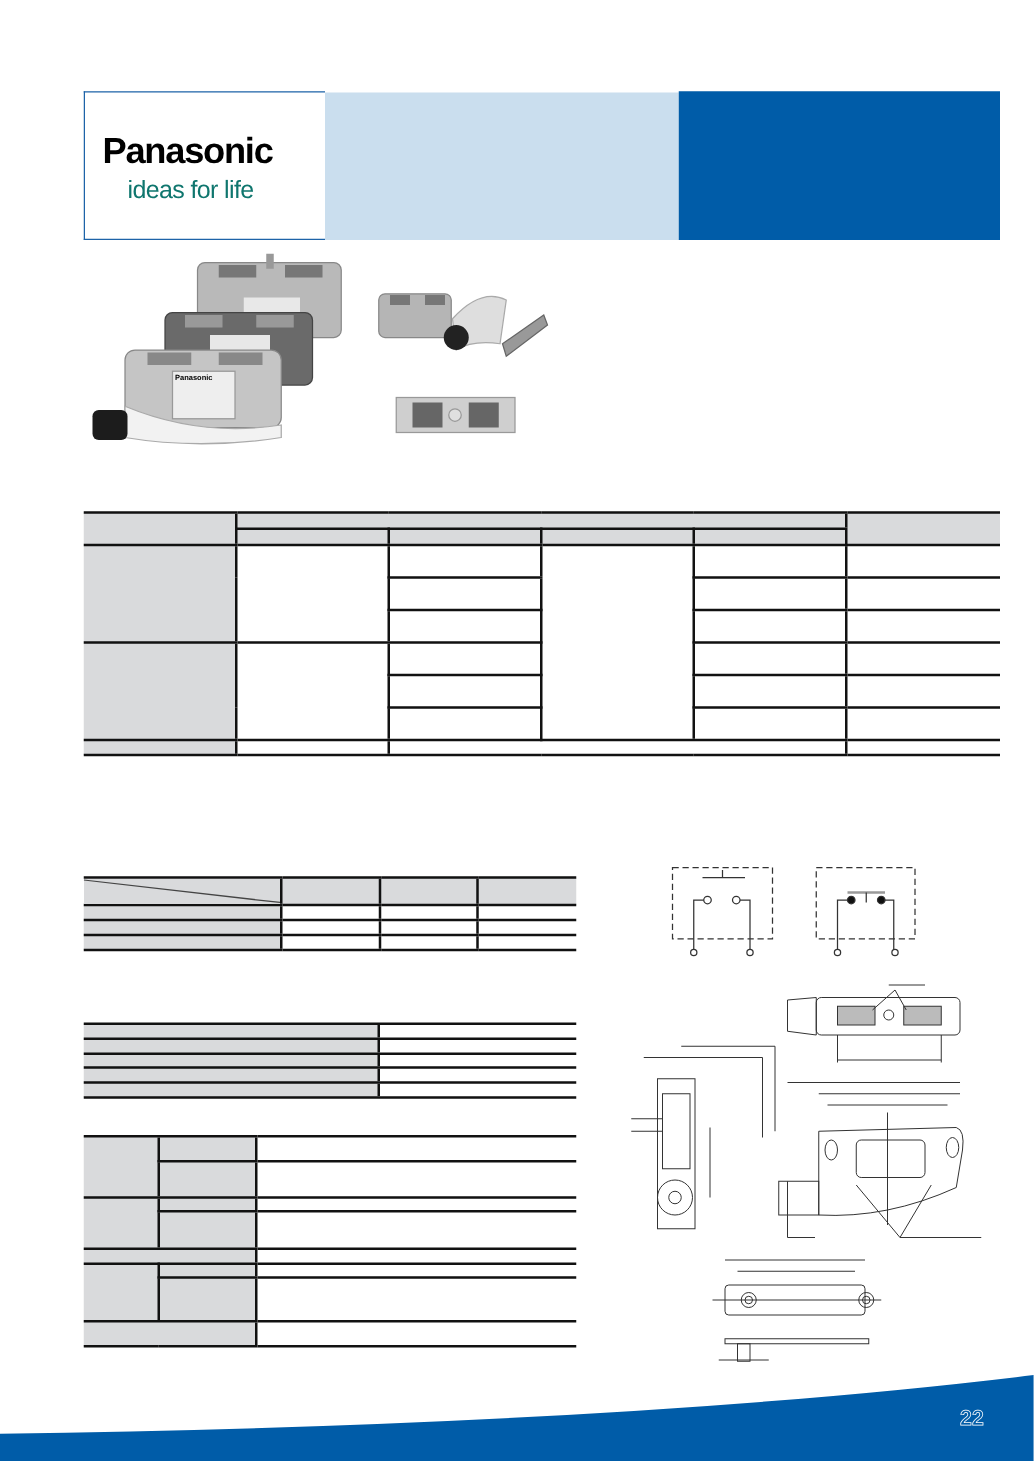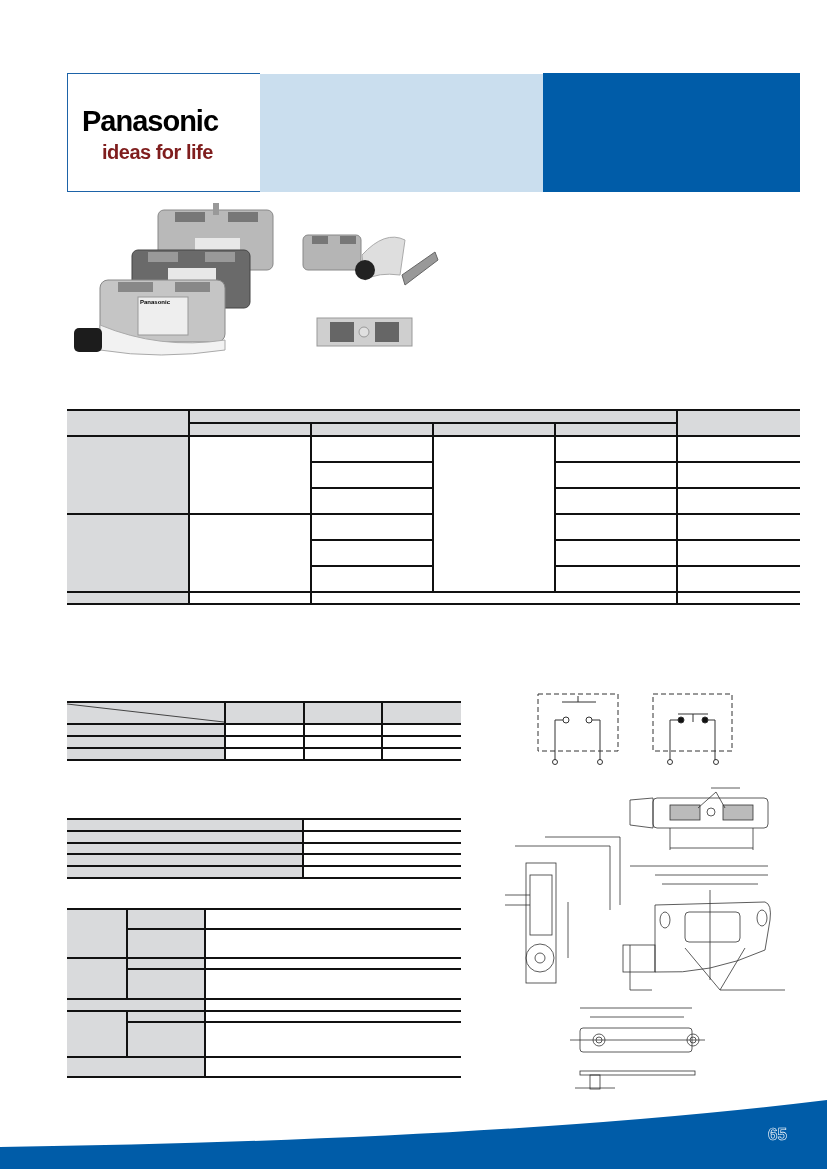--- a/index.html
+++ b/index.html
@@ -4,21 +4,21 @@
 <style>
   html,body{margin:0;padding:0;background:#fff;}
   body{width:827px;height:1169px;position:relative;overflow:hidden;font-family:"Liberation Sans",sans-serif;}
   .abs{position:absolute;}
   
   .hdr{left:67px;top:73px;width:733px;height:119px;}
   .hdr-logo{left:0;top:0;width:192px;height:117px;border:1px solid #1d63a8;border-right:none;background:#fff;}
   .hdr-mid{left:193px;top:1px;width:283px;height:118px;background:#cadeee;}
   .hdr-right{left:476px;top:0;width:257px;height:119px;background:#005ca8;}
   .logo-word{position:absolute;left:14px;top:31px;font-weight:bold;font-size:29px;letter-spacing:-1px;color:#000;}
-  .logo-tag{position:absolute;left:34px;top:67px;font-weight:bold;font-size:20px;letter-spacing:-0.5px;color:#7f1d1d;}
+  .logo-tag{position:absolute;left:34px;top:67px;font-weight:normal;font-size:20px;letter-spacing:-0.5px;color:#0f766e;}
   
   table{border-collapse:collapse;position:absolute;}
   td{border-top:2px solid #111;border-bottom:2px solid #111;padding:0;}
   .g{background:#d9dadc;}
   .vl{border-left:2px solid #111;}
   
   .footer{left:0;top:1100px;width:827px;height:69px;}
   .pnum{position:absolute;right:40px;top:25px;color:#fff;font-weight:bold;font-size:17px;-webkit-text-stroke:0.6px #fff;color:#005ca8;}
 </style>
 </head>
@@ -329,14 +329,14 @@
     <rect x="90" y="291" width="115" height="4"></rect>
     <rect x="100" y="295" width="10" height="14"></rect>
     <line x1="85" y1="308" x2="125" y2="308"></line>
   </g>
 </svg>
 
 <div class="abs footer">
   <svg width="827" height="69" style="position:absolute;left:0;top:0">
     <path d="M0 47 Q500 40 827 0 L827 69 L0 69 Z" fill="#005ca8"></path>
   </svg>
-  <span class="pnum">65</span>
+  <span class="pnum">22</span>
 </div>
 
 </body></html>

